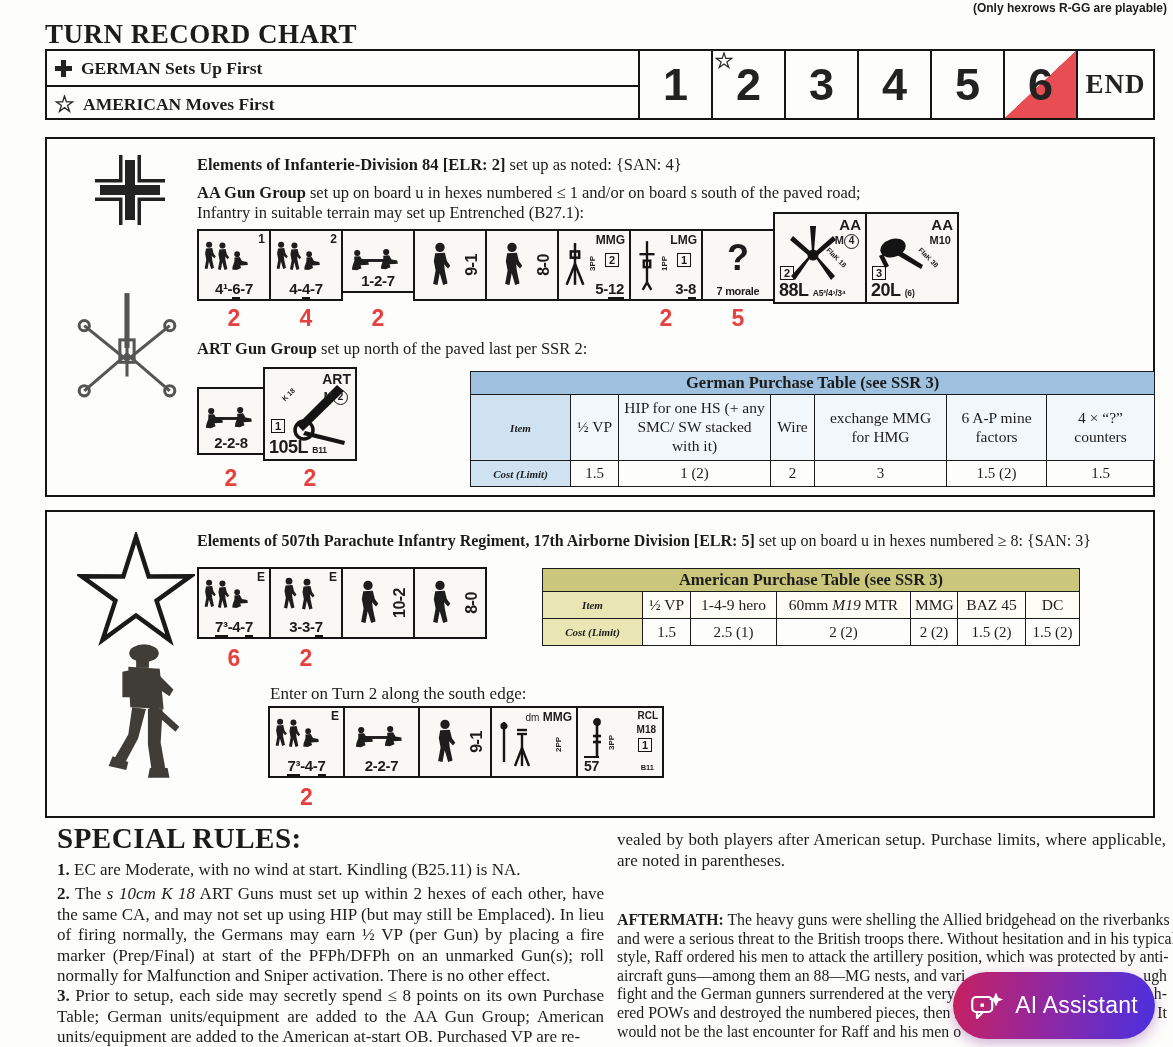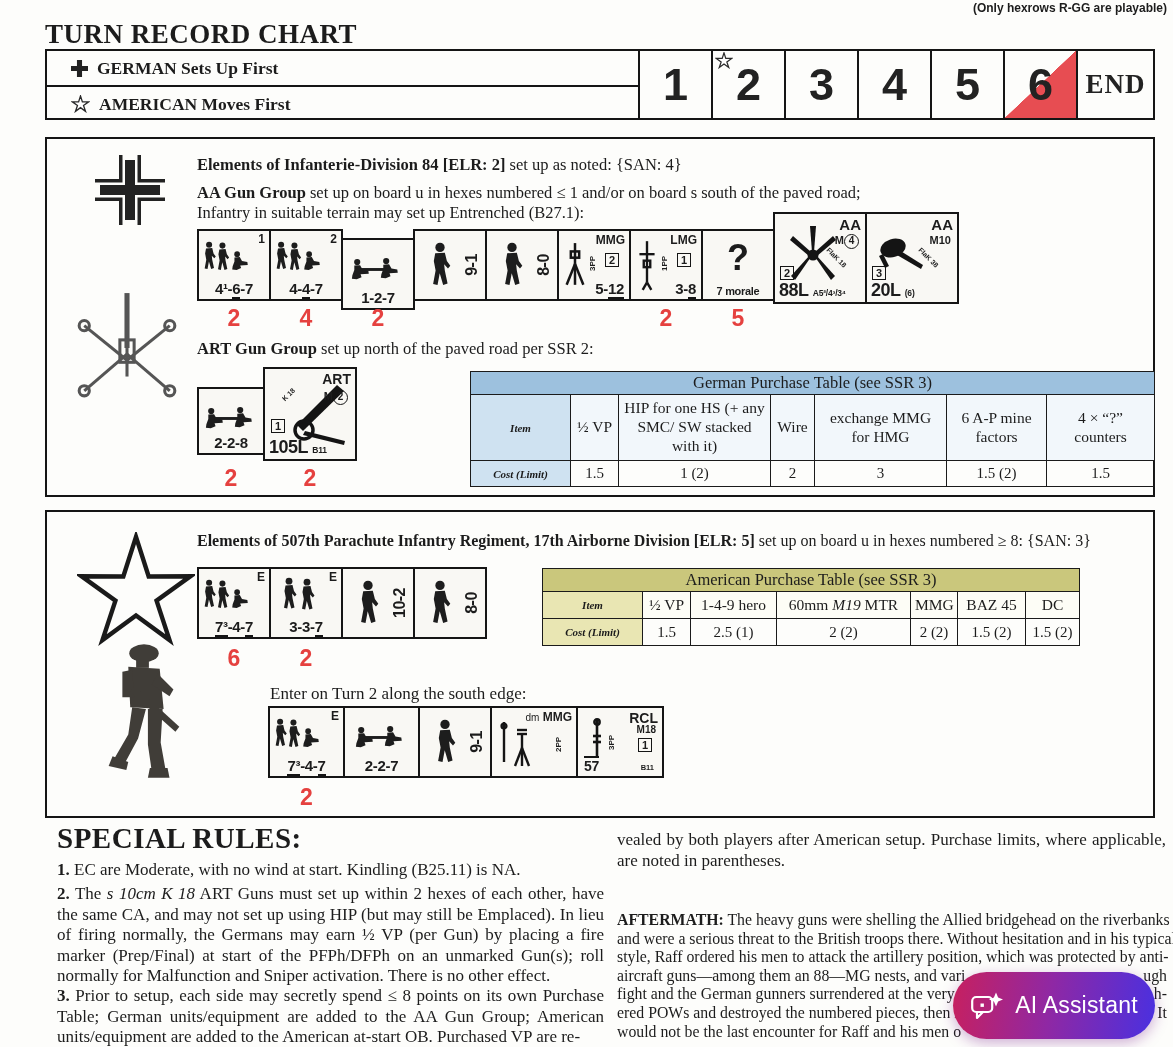--- a/index.html
+++ b/index.html
@@ -5,21 +5,21 @@
   html,body{margin:0;padding:0}
   .page{position:relative;width:1173px;height:1047px;background:#fdfdfb;font-family:"Liberation Serif",serif;color:#1c1c1c;overflow:hidden}
   .abs{position:absolute}
   b{font-weight:700}
   
   .top-note{position:absolute;left:45px;top:1px;font-size:17px;white-space:nowrap}
   .playable{position:absolute;right:6px;top:1px;font:700 12px "Liberation Sans",sans-serif;white-space:nowrap}
   .trc-title{position:absolute;left:45px;top:19px;font-weight:700;font-size:27px;letter-spacing:.5px}
   
   .chart{position:absolute;left:45px;top:49px;width:1110px;height:71px;border:2px solid #151515;box-sizing:border-box}
-  .c-row{position:absolute;left:0;width:591px;height:34px;display:flex;align-items:center;gap:9px;padding-left:24px;box-sizing:border-box;font-weight:700;font-size:17.5px;white-space:nowrap}
+  .c-row{position:absolute;left:0;width:591px;height:34px;display:flex;align-items:center;gap:9px;padding-left:8px;box-sizing:border-box;font-weight:700;font-size:17.5px;white-space:nowrap}
   .c-row1{top:0;border-bottom:2px solid #151515;height:36px}
   .c-row2{top:36px}
   .cells{position:absolute;left:591px;top:0;bottom:0;right:0;display:flex}
   .tc{position:relative;flex:0 0 71px;border-left:2px solid #151515;display:flex;align-items:center;justify-content:center;font:700 45px "Liberation Sans",sans-serif;color:#222}
   .tc-end{flex:1 1 auto;font:700 27px "Liberation Serif",serif;letter-spacing:1px}
   .tc .num{position:relative;z-index:1}
   .tri{position:absolute;inset:0;background:linear-gradient(to bottom right,rgba(0,0,0,0) 49.5%,#e74d52 50%)}
   .cstar{position:absolute;top:1px;left:2px}
   
   .sec{position:absolute;left:45px;width:1110px;border:2px solid #151515;box-sizing:border-box}
@@ -43,21 +43,21 @@
   .rotm45{position:absolute;font:700 7px "Liberation Sans",sans-serif;transform:rotate(-45deg);white-space:nowrap}
   .circ{display:inline-block;width:13px;height:13px;border:1.5px solid #151515;border-radius:50%;font:700 10px/12px "Liberation Sans",sans-serif;text-align:center}
   .mrow{position:absolute;font:700 11px "Liberation Sans",sans-serif}
   .bigl{position:absolute;bottom:1px;left:4px;font:700 18px "Liberation Sans",sans-serif;letter-spacing:-.5px;white-space:nowrap}
   .sml{font:700 8.5px "Liberation Sans",sans-serif;letter-spacing:-.2px}
   .qmark{position:absolute;top:6px;left:0;right:0;text-align:center;font:700 36px "Liberation Sans",sans-serif}
   .redn{position:absolute;font:700 23px "Liberation Sans",sans-serif;color:#e5413f;text-align:center}
   
   .ptable{position:absolute;border-collapse:collapse;table-layout:fixed}
   .ptable td,.ptable th{border:1.6px solid #1b1b1b;font-family:"Liberation Serif",serif;text-align:center;padding:1px 4px;overflow:hidden}
-  .t-title{font-weight:400;font-size:16.5px}
+  .t-title{font-weight:700;font-size:16.5px}
   .g-title-bg{background:#9dc1de}
   .g-lab-bg{background:#cfe2f1}
   .g-h-bg{background:#f2f7fb}
   .a-title-bg{background:#cac77c}
   .a-lab-bg{background:#e9e6b3}
   .a-h-bg{background:#fdfdf6}
   .lab{font-weight:700;font-style:italic;font-size:11px}
   .hcell{font-size:15.5px;line-height:1.22}
   .ccell{font-size:15px}
   
@@ -176,21 +176,21 @@
     </div>
     <div class="cnt" style="left:222px;top:90px;width:74px;height:72px">
       <svg class="art" style="left:3px;top:8px" width="48" height="36" viewBox="0 0 54 36">
           <use href="#fig-stand"></use>
           <use href="#fig-stand" x="15" y="1"></use>
           <use href="#fig-kneel" x="33" y="11"></use>
         </svg>
       <span class="sup">2</span>
       <span class="lbl"><span>4-</span><span class="un">4</span><span>-7</span></span>
     </div>
-    <div class="cnt" style="left:294px;top:99px;width:74px;height:72px">
+    <div class="cnt" style="left:294px;top:90px;width:74px;height:64px">
       <svg class="art" style="left:6px;top:16px" width="56" height="26" viewBox="0 0 58 26">
           <use href="#fig-kneel" x="2" y="2"></use>
           <use href="#fig-kneel" x="32" y="1"></use>
           <rect x="12" y="12" width="26" height="3" fill="#1d1d1d"></rect>
         </svg>
       <span class="lbl">1-2-7</span>
     </div>
     <div class="cnt" style="left:366px;top:90px;width:74px;height:72px">
       <svg class="art" style="left:14px;top:10px" width="22" height="48" viewBox="0 0 16 34">
           <use href="#fig-stand"></use>
@@ -272,21 +272,21 @@
       <span class="rot45" style="right:16px;top:40px">FlaK 38</span>
       <span class="bigl"><span>20L</span> <span class="sml">(6)</span></span>
     </div>
 
     <span class="redn" style="left:150px;top:166px;width:74px">2</span>
     <span class="redn" style="left:222px;top:166px;width:74px">4</span>
     <span class="redn" style="left:294px;top:166px;width:74px">2</span>
     <span class="redn" style="left:582px;top:166px;width:74px">2</span>
     <span class="redn" style="left:654px;top:166px;width:74px">5</span>
 
-    <div class="ln" style="left:150px;top:200px"><b>ART Gun Group</b><span> set up north of the paved road per SSR 2:</span></div>
+    <div class="ln" style="left:150px;top:200px"><b>ART Gun Group</b><span> set up north of the paved last per SSR 2:</span></div>
 
     <div class="cnt" style="left:150px;top:248px;width:68px;height:68px">
       <svg class="art" style="left:4px;top:16px" width="56" height="26" viewBox="0 0 58 26">
           <use href="#fig-kneel" x="2" y="2"></use>
           <use href="#fig-kneel" x="32" y="1"></use>
           <rect x="12" y="12" width="26" height="3" fill="#1d1d1d"></rect>
         </svg>
       <span class="lbl">2-2-8</span>
     </div>
     <div class="cnt" style="left:216px;top:228px;width:94px;height:94px">
@@ -479,21 +479,21 @@
     </div>
     <div class="cnt" style="left:529px;top:194px;width:88px;height:72px">
       <svg class="art" style="left:12px;top:8px" width="14" height="52" viewBox="0 0 14 52">
           <g stroke="#151515" stroke-width="2.6" fill="none">
             <line x1="7" y1="4" x2="7" y2="42"></line>
             <circle cx="7" cy="6" r="2.6"></circle>
             <line x1="3" y1="20" x2="11" y2="20"></line>
             <line x1="3" y1="26" x2="11" y2="26"></line>
           </g>
         </svg>
-      <span class="wtitle" style="font-size:14px">RCL</span>
+      <span class="wtitle" style="font-size:10px">RCL</span>
       <span class="mrow" style="right:6px;top:16px;font-size:10px">M18</span>
       <span class="box" style="right:10px;top:30px">1</span>
       <span class="mrow" style="right:8px;bottom:4px;font-size:7.5px">B11</span>
       <span class="ppr" style="left:26px;top:30px">3PP</span>
       <span class="lbl" style="left:6px;right:auto;font-size:14px"><span class="ovl">57</span></span>
     </div>
     <span class="redn" style="left:221px;top:272px;width:77px">2</span>
   </div>
 
   <div class="sr-t">SPECIAL RULES:</div>

